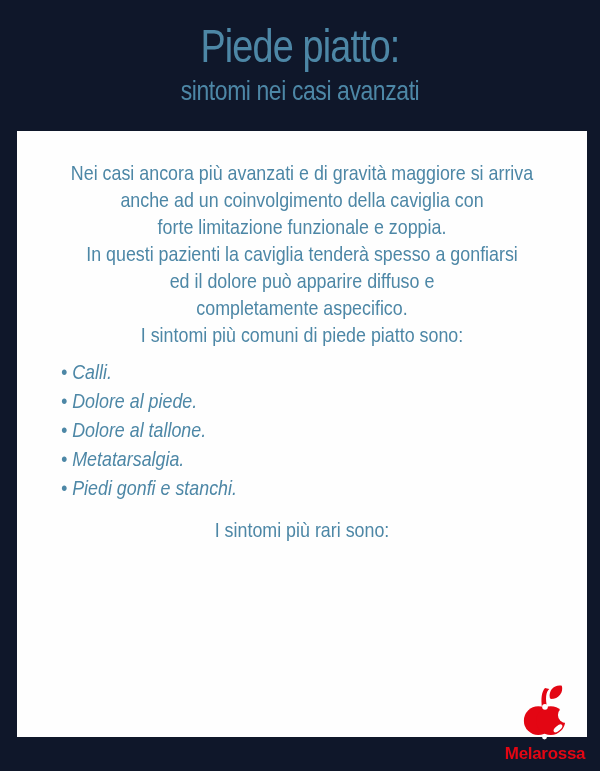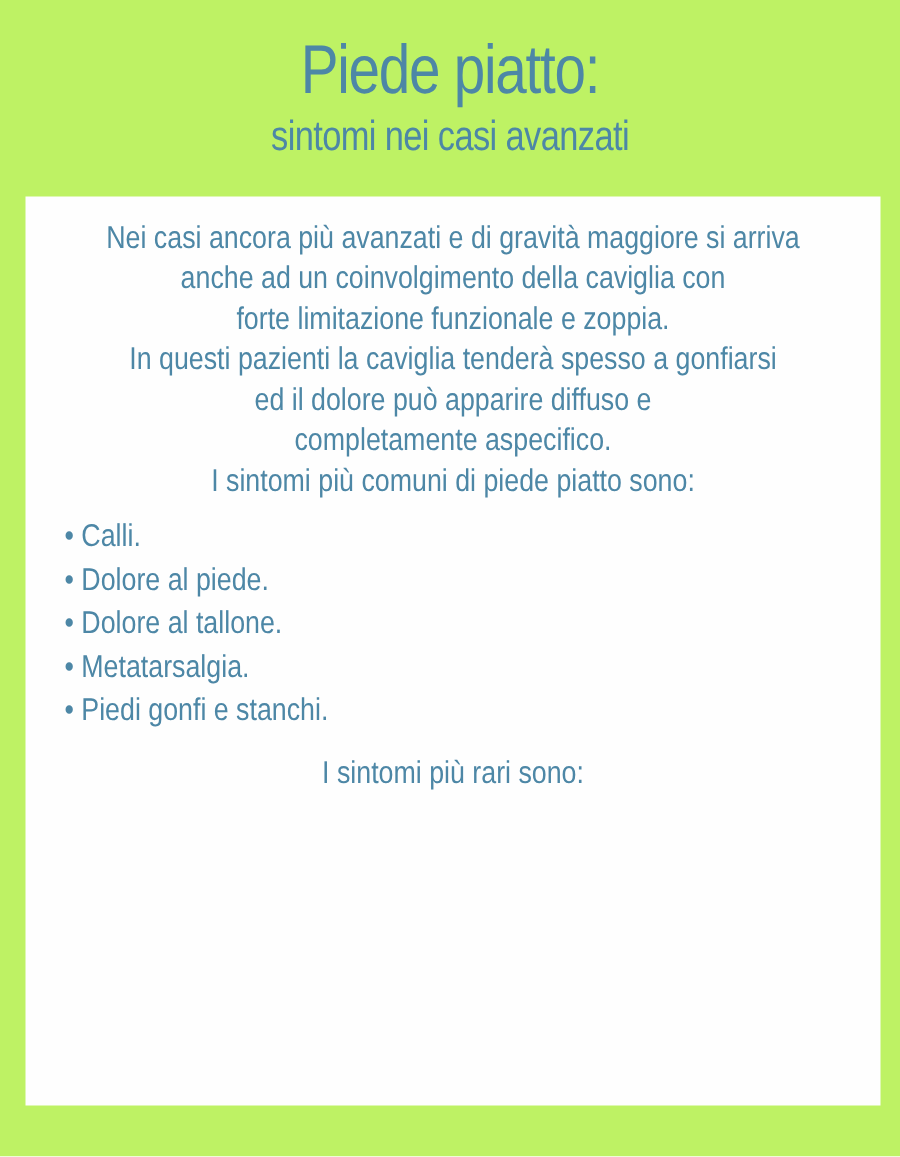--- a/index.html
+++ b/index.html
@@ -1,20 +1,20 @@
 <!DOCTYPE html>
 <html><head>
 <meta charset="utf-8">
 <style>
   html, body { margin: 0; padding: 0; }
   .page {
     position: relative;
     width: 600px;
     height: 771px;
-    background: #bef264;
+    background: #0f172a;
     font-family: "Liberation Sans", sans-serif;
     color: #4d87a6;
     overflow: hidden;
   }
   
   .header {
     position: absolute;
     top: 22px; left: 0; right: 0;
     text-align: center;
   }
@@ -37,32 +37,33 @@
     transform: scaleX(0.82);
   }
   
   .card {
     position: absolute;
     left: 17px; top: 131px;
     width: 570px; height: 606px;
     background: #fefefe;
     box-sizing: border-box;
   }
-  .intro { margin-top: 14px; }
+  .intro { margin-top: 28px; }
   .intro-line {
     font-size: 21px;
     line-height: 27px;
     text-align: center;
     white-space: nowrap;
     transform: scaleX(0.85);
   }
   ul.symptoms {
     list-style: none;
     margin: 9px 0 0 0;
-    padding: 0 0 0 26px;
+    padding: 0 0 0 44px;
+    font-style: italic;
   }
   ul.symptoms li {
     font-size: 21px;
     line-height: 29px;
     white-space: nowrap;
     transform: scaleX(0.85);
     transform-origin: 0 50%;
   }
   ul.symptoms.rare { margin-top: 36px; }
   ul.symptoms.rare li { line-height: 27px; }
@@ -117,14 +118,29 @@
       <li>Dolore al piede.</li>
       <li>Dolore al tallone.</li>
       <li>Metatarsalgia.</li>
       <li>Piedi gonfi e stanchi.</li>
     </ul>
 
     <div class="rare-heading">I sintomi più rari sono:</div>
 
   </div>
 
+  <div class="logo">
+    <svg class="logo-apple" viewBox="0 0 100 120" width="48" height="58" aria-hidden="true">
+      <g fill="#e30613">
+        <path d="M50 8 C43 16 41 30 44 50 L55 50 C50 30 52 16 59 10 Z"></path>
+        <path d="M60 28 C57 12 70 0 85 3 C89 16 79 31 62 31 Z"></path>
+        <circle cx="36" cy="76" r="30"></circle>
+        <circle cx="62" cy="76" r="30"></circle>
+      </g>
+      <circle cx="50" cy="47" r="6" fill="#fefefe"></circle>
+      <circle cx="94" cy="64" r="17" fill="#fefefe"></circle>
+      <ellipse cx="77" cy="92" rx="11" ry="5" fill="#fefefe" transform="rotate(-40 77 92)"></ellipse>
+      <circle cx="49" cy="110" r="5" fill="#fefefe"></circle>
+    </svg>
+    <div class="logo-text">Melarossa</div>
+  </div>
 
 </div>
 
 </body></html>

